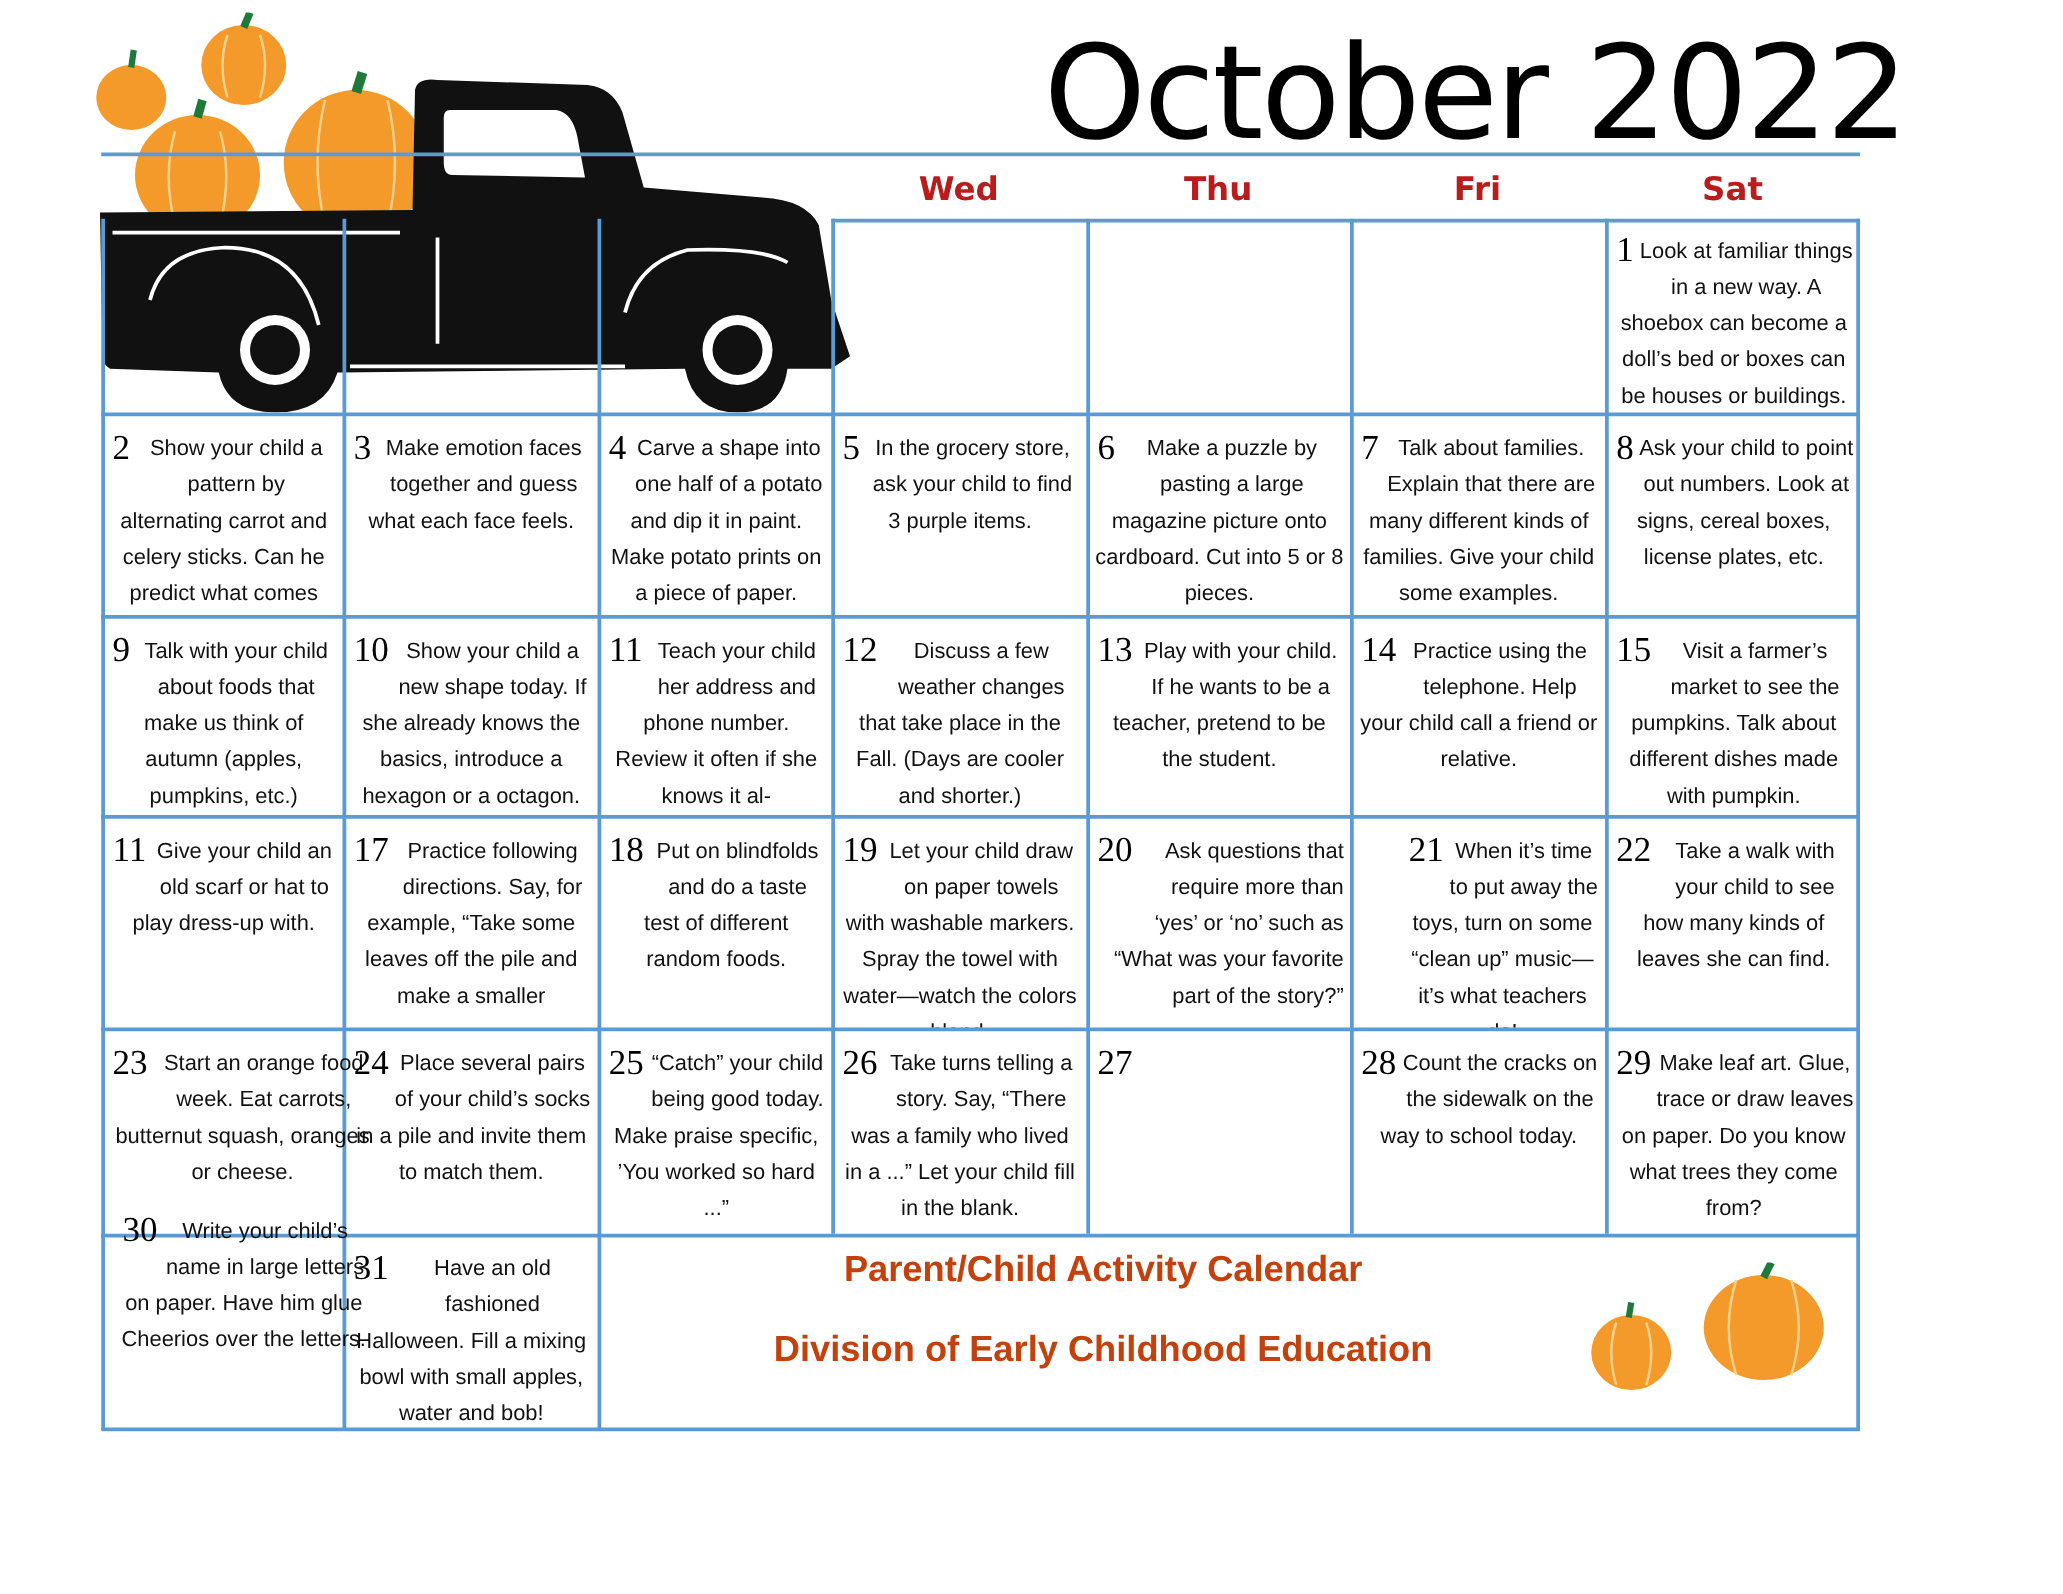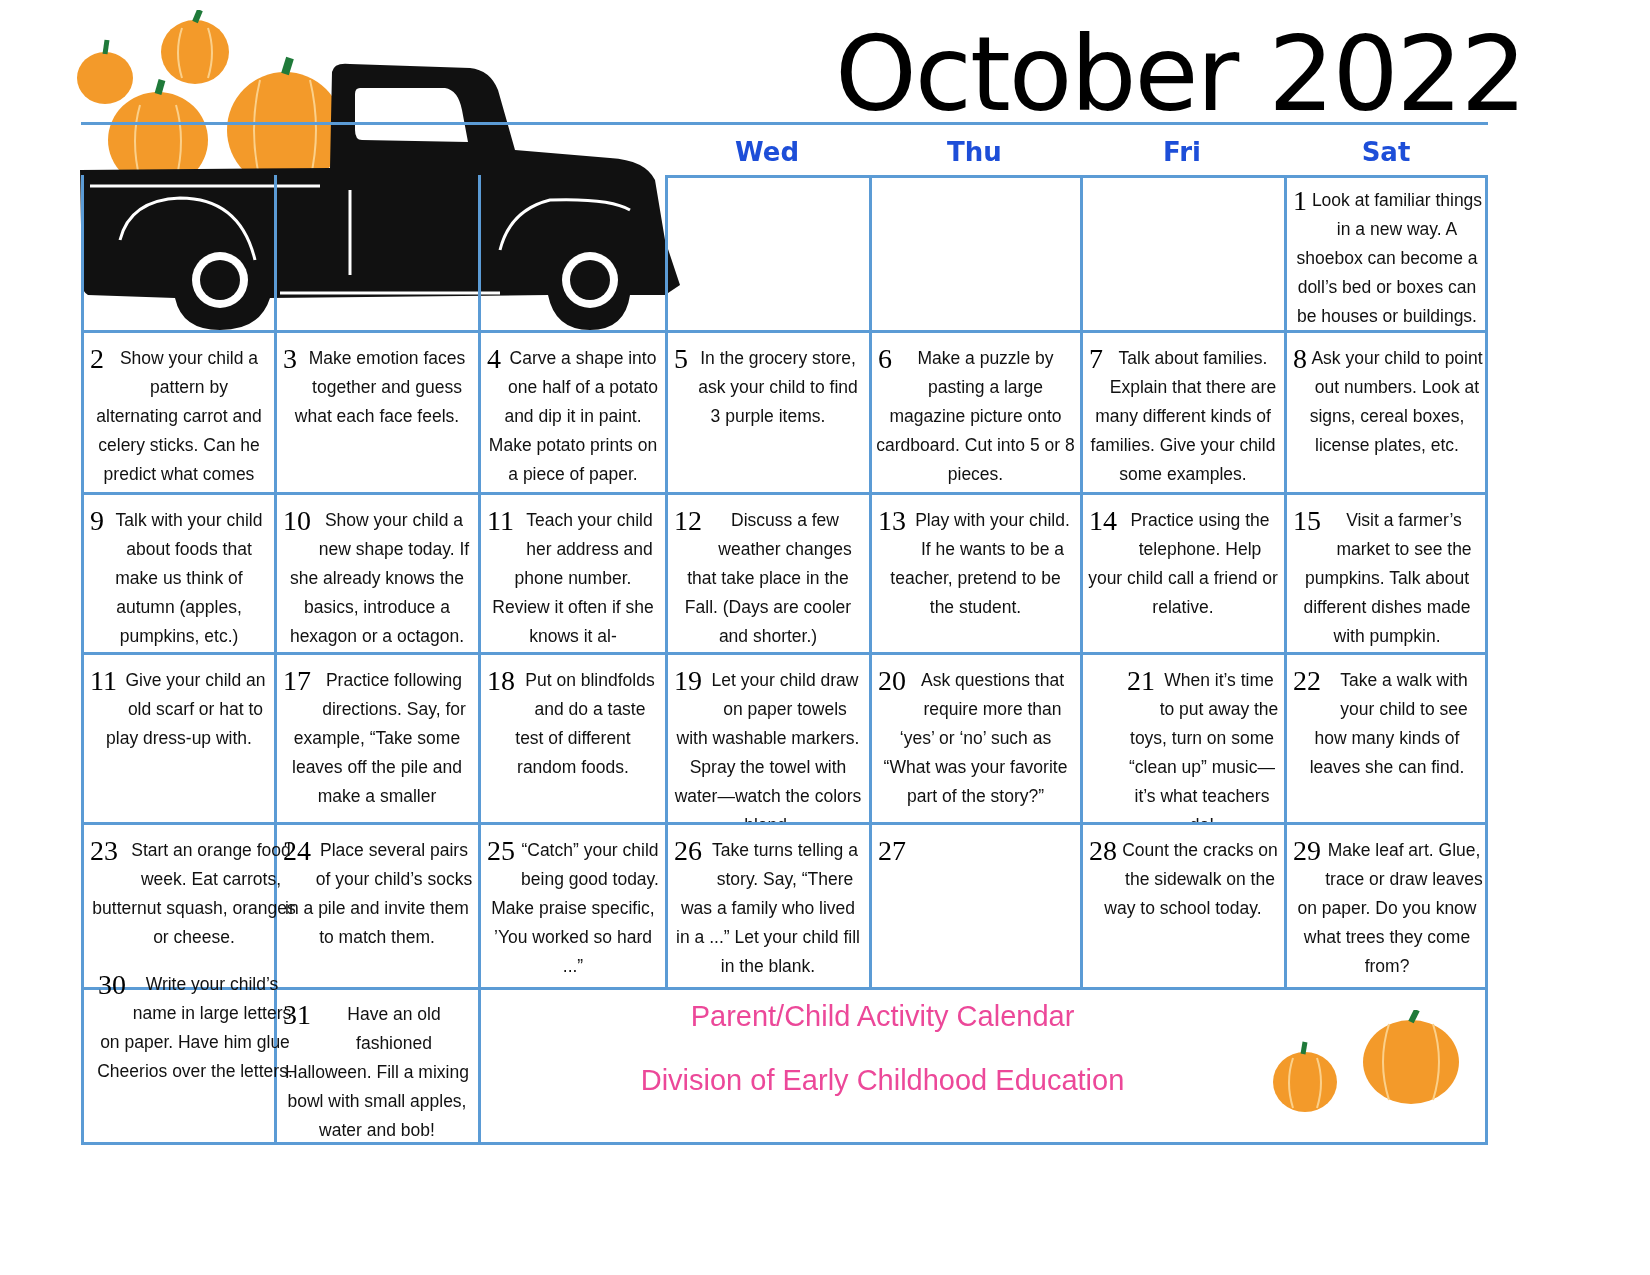--- a/index.html
+++ b/index.html
@@ -1,26 +1,26 @@
 <!DOCTYPE html>
 <html><head>
 <meta charset="utf-8">
 <style>
   html, body { margin:0; padding:0; background:#ffffff; }
   body { width:1650px; height:1275px; position:relative; overflow:hidden; font-family:"Liberation Sans", sans-serif; color:#111; }
   .title { position:absolute; left:835px; top:14px; font-family:"DejaVu Sans", sans-serif; font-size:104px; line-height:120px; letter-spacing:-2px; color:#000; white-space:nowrap; }
   .top-rule { position:absolute; left:81px; top:122px; width:1407px; height:3px; background:#5b9bd5; }
-  .dow { position:absolute; top:134px; height:36px; text-align:center; font-family:"DejaVu Sans", sans-serif; font-weight:bold; font-size:26px; line-height:36px; color:#1d4ed8; }
+  .dow { position:absolute; top:134px; height:36px; text-align:center; font-family:"DejaVu Sans", sans-serif; font-weight:bold; font-size:26px; line-height:36px; color:#b91c1c; }
   .grid { position:absolute; left:81px; top:175px; width:1407px; height:969px; }
   .hline { position:absolute; left:0; width:1407px; height:3px; background:#5b9bd5; }
   .vline { position:absolute; width:3px; background:#5b9bd5; }
   .cell { position:absolute; box-sizing:border-box; padding:6px 4px 0 4px; text-align:center; font-family:"Liberation Sans", sans-serif; font-size:17.5px; line-height:29px; color:#111; overflow:hidden; }
   .daynum { font-family:"Liberation Serif", serif; font-size:28px; float:left; line-height:30px; margin-right:4px; margin-left:2px; color:#000; }
   .act { display:inline; }
-  .footer-title { position:absolute; left:478px; width:809px; text-align:center; font-family:"Liberation Sans", sans-serif; font-weight:normal; font-size:29px; color:#ec4899; }
+  .footer-title { position:absolute; left:478px; width:809px; text-align:center; font-family:"Liberation Sans", sans-serif; font-weight:bold; font-size:29px; color:#c2410c; }
   .truck { position:absolute; left:70px; top:10px; width:620px; height:320px; }
   .pumpkins-bottom { position:absolute; left:1265px; top:1010px; width:220px; height:110px; }
 </style>
 </head>
 <body>
 
 <svg class="truck" viewBox="0 0 620 320">
 
   <g>
     <ellipse cx="35" cy="68" rx="28" ry="26" fill="#f39a2a"></ellipse>
@@ -101,21 +101,21 @@
 <div class="cell" style="left:481px;top:500px;width:184px;height:152px;"><span class="daynum">11</span><span class="act">Teach your child her address and phone number. Review it often if she knows it al-</span></div>
 <div class="cell" style="left:668px;top:500px;width:200px;height:152px;"><span class="daynum">12</span><span class="act">Discuss a few weather changes that take place in the Fall. (Days are cooler and shorter.)</span></div>
 <div class="cell" style="left:872px;top:500px;width:207px;height:152px;"><span class="daynum">13</span><span class="act">Play with your child. If he wants to be a teacher, pretend to be the student.</span></div>
 <div class="cell" style="left:1083px;top:500px;width:200px;height:152px;"><span class="daynum">14</span><span class="act">Practice using the telephone. Help your child call a friend or relative.</span></div>
 <div class="cell" style="left:1287px;top:500px;width:200px;height:152px;"><span class="daynum">15</span><span class="act">Visit a farmer’s market to see the pumpkins. Talk about different dishes made with pumpkin.</span></div>
 
 <div class="cell" style="left:84px;top:660px;width:190px;height:162px;"><span class="daynum">11</span><span class="act">Give your child an old scarf or hat to play dress-up with.</span></div>
 <div class="cell" style="left:277px;top:660px;width:200px;height:162px;"><span class="daynum">17</span><span class="act">Practice following directions. Say, for example, “Take some leaves off the pile and make a smaller</span></div>
 <div class="cell" style="left:481px;top:660px;width:184px;height:162px;"><span class="daynum">18</span><span class="act">Put on blindfolds and do a taste test of different random foods.</span></div>
 <div class="cell" style="left:668px;top:660px;width:200px;height:162px;"><span class="daynum">19</span><span class="act">Let your child draw on paper towels with washable markers. Spray the towel with water—watch the colors blend.</span></div>
-<div class="cell" style="left:872px;top:660px;width:207px;height:162px;"><span class="daynum">20</span><span class="act">Ask questions that require more than ‘yes’ or ‘no’ such as “What was your favorite part of the story?”</span></div>
+<div class="cell" style="left:872px;top:660px;width:207px;height:162px;text-align:right;"><span class="daynum">20</span><span class="act">Ask questions that require more than ‘yes’ or ‘no’ such as “What was your favorite part of the story?”</span></div>
 <div class="cell" style="left:1083px;top:660px;width:200px;height:162px;padding-left:42px;"><span class="daynum">21</span><span class="act">When it’s time to put away the toys, turn on some “clean up” music—it’s what teachers do!</span></div>
 <div class="cell" style="left:1287px;top:660px;width:200px;height:162px;"><span class="daynum">22</span><span class="act">Take a walk with your child to see how many kinds of leaves she can find.</span></div>
 
 <div class="cell" style="left:84px;top:830px;width:220px;height:157px;"><span class="daynum">23</span><span class="act">Start an orange food week. Eat carrots, butternut squash, oranges or cheese.</span></div>
 <div class="cell" style="left:277px;top:830px;width:200px;height:157px;"><span class="daynum">24</span><span class="act">Place several pairs of your child’s socks in a pile and invite them to match them.</span></div>
 <div class="cell" style="left:481px;top:830px;width:184px;height:157px;"><span class="daynum">25</span><span class="act">“Catch” your child being good today. Make praise specific, ’You worked so hard ...”</span></div>
 <div class="cell" style="left:668px;top:830px;width:200px;height:157px;"><span class="daynum">26</span><span class="act">Take turns telling a story. Say, “There was a family who lived in a ...” Let your child fill in the blank.</span></div>
 <div class="cell" style="left:872px;top:830px;width:174px;height:157px;"><span class="daynum">27</span></div>
 <div class="cell" style="left:1083px;top:830px;width:200px;height:157px;"><span class="daynum">28</span><span class="act">Count the cracks on the sidewalk on the way to school today.</span></div>
 <div class="cell" style="left:1287px;top:830px;width:200px;height:157px;"><span class="daynum">29</span><span class="act">Make leaf art. Glue, trace or draw leaves on paper. Do you know what trees they come from?</span></div>

